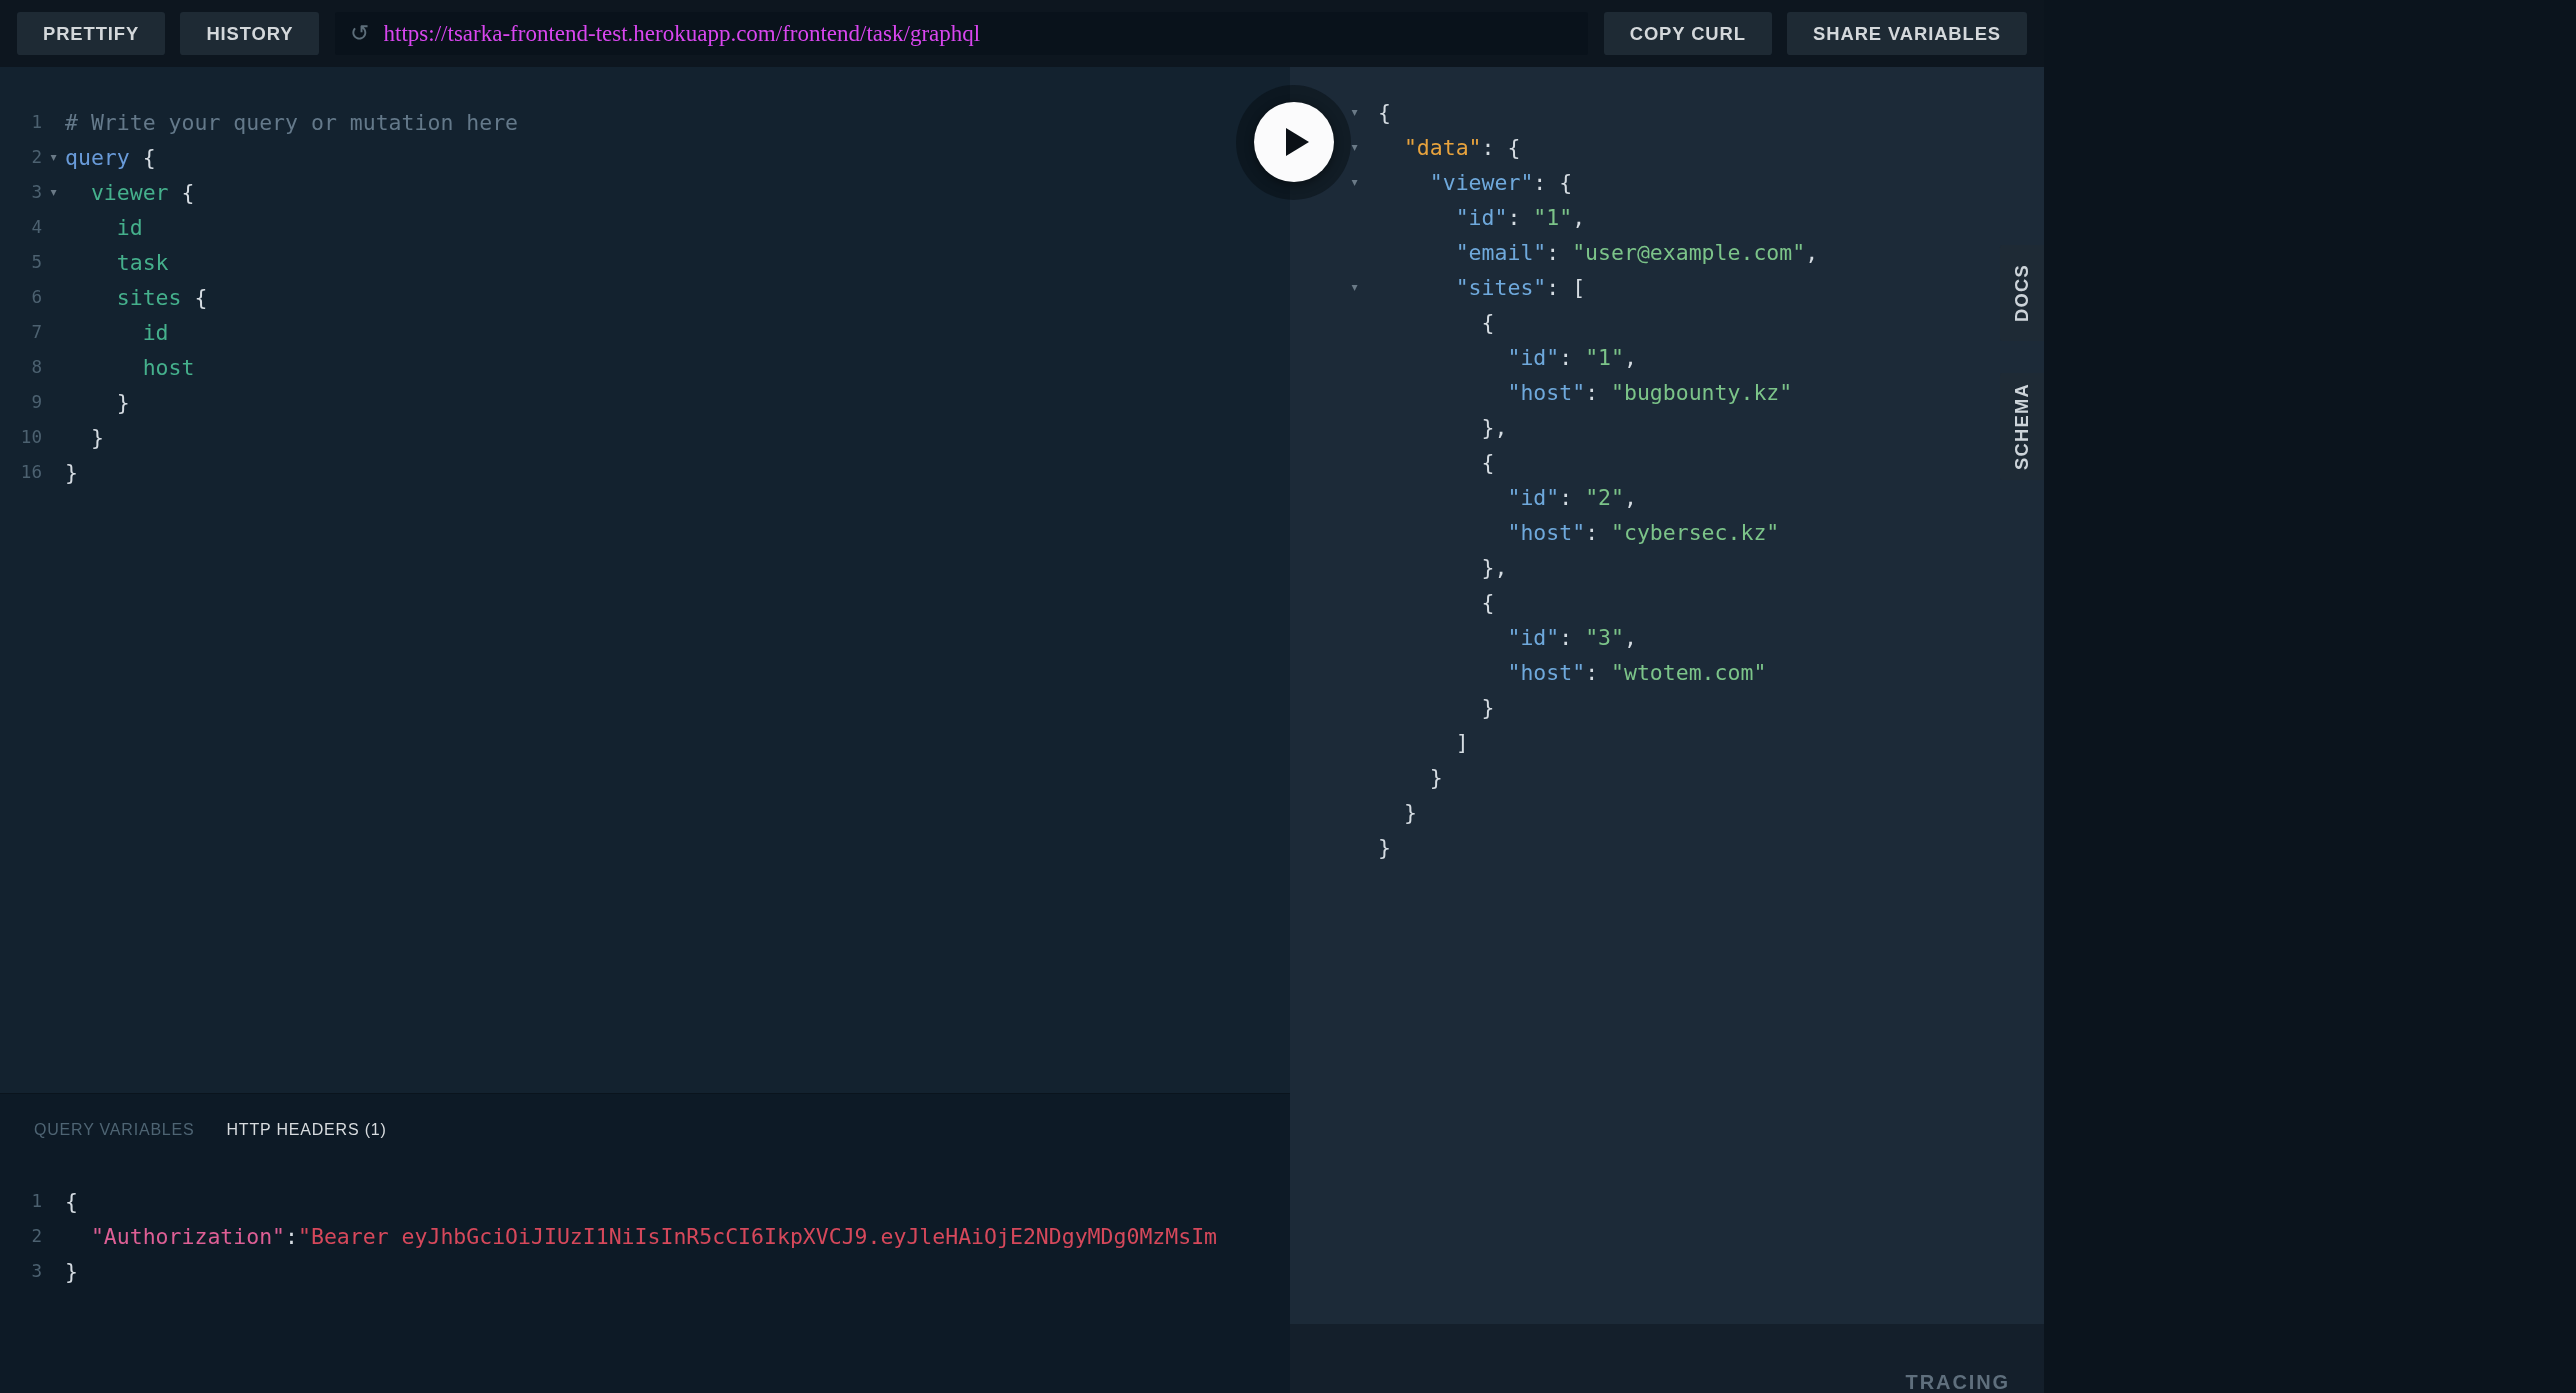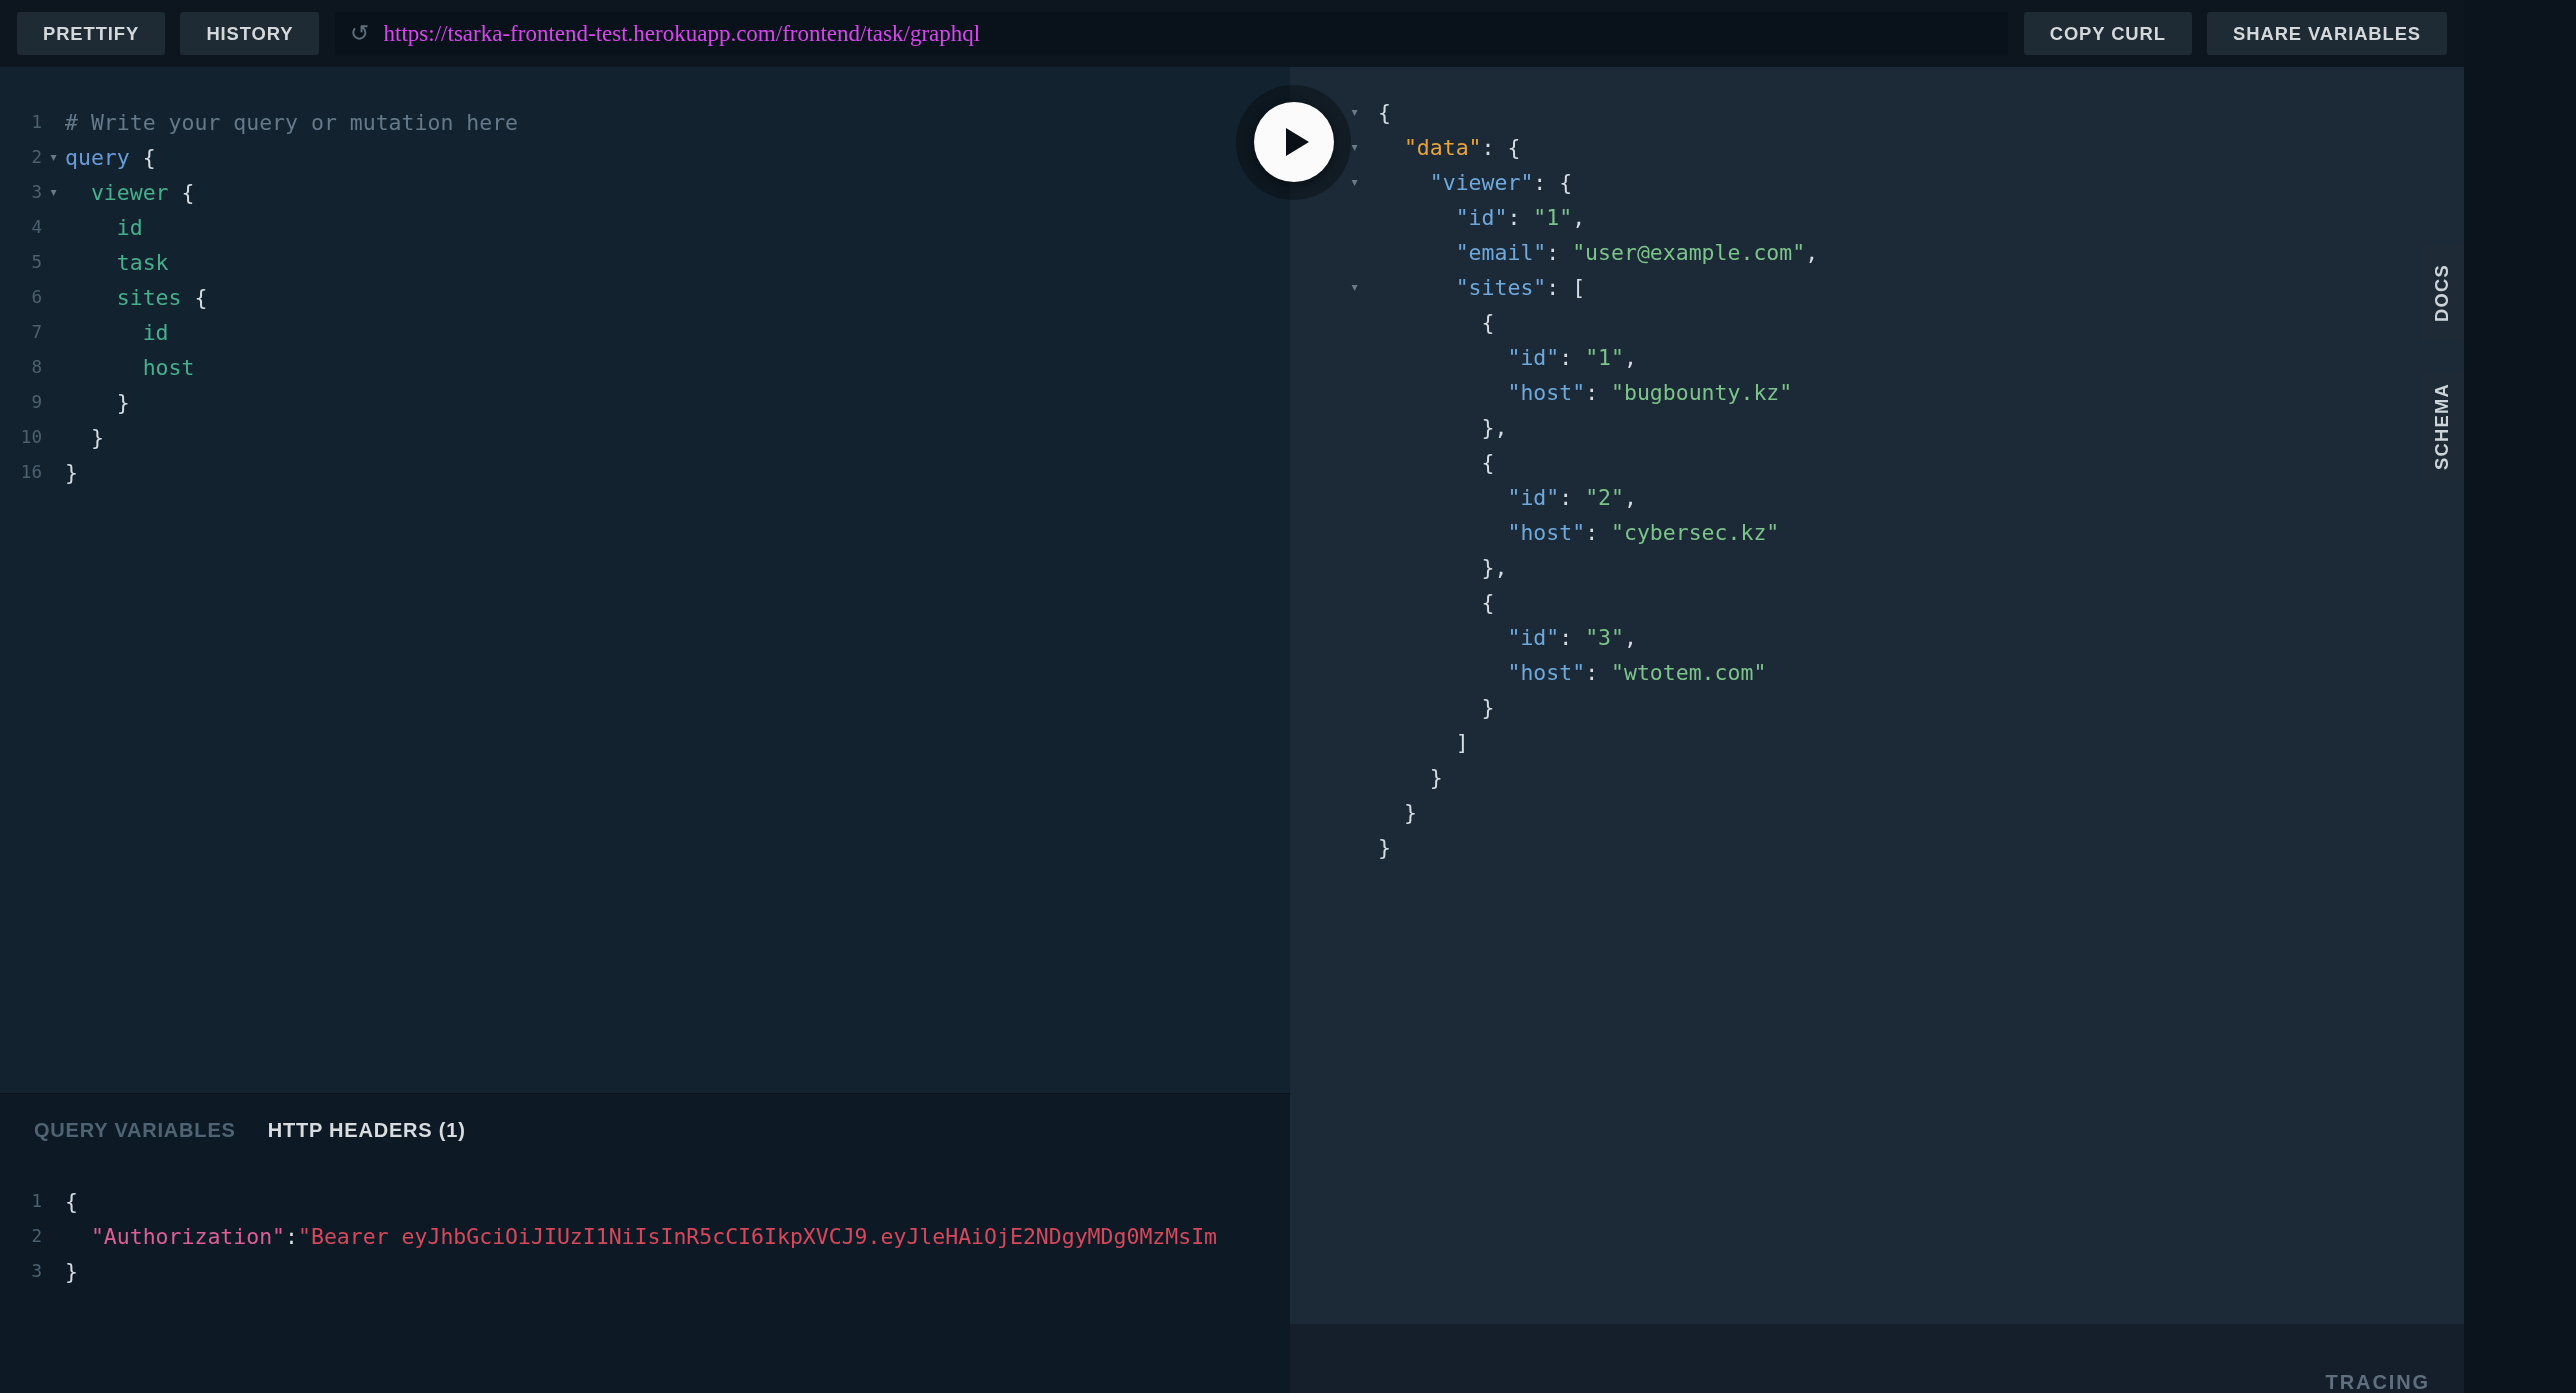--- a/index.html
+++ b/index.html
@@ -3,21 +3,21 @@
 <meta charset="utf-8">
 <style>
   html, body {
     margin: 0;
     padding: 0;
     background: #0b141d;
     font-family: "Liberation Sans", sans-serif;
   }
   #app {
     position: relative;
-    width: 2464px;
+    width: 2044px;
     height: 1394px;
     overflow: hidden;
     background: #0b141d;
     transform-origin: 0 0;
     display: flex;
     flex-direction: column;
   }
 
   
   .topbar {
@@ -158,22 +158,22 @@
   }
   .var-tabs {
     display: flex;
     gap: 32px;
     padding: 17px 0 0 34px;
     height: 38px;
     box-sizing: content-box;
     align-items: center;
   }
   .var-tab {
-    font-size: 20px;
-    font-weight: 700;
+    font-size: 16px;
+    font-weight: 400;
     letter-spacing: 0.8px;
     color: #4e6473;
     cursor: pointer;
     white-space: nowrap;
   }
   .var-tab.active { color: #d8dcdf; text-align: right; }
   .var-code { padding-top: 35px; }
 
   
   .response {

